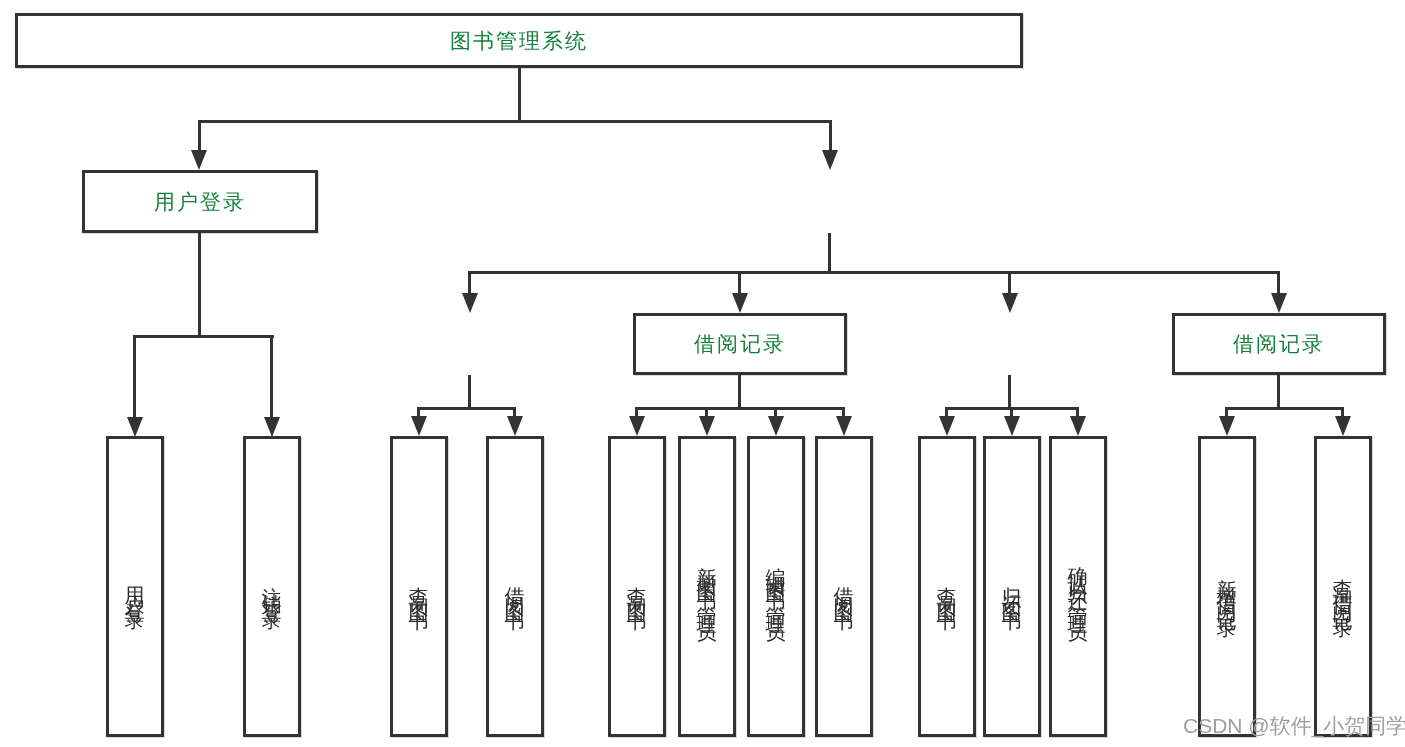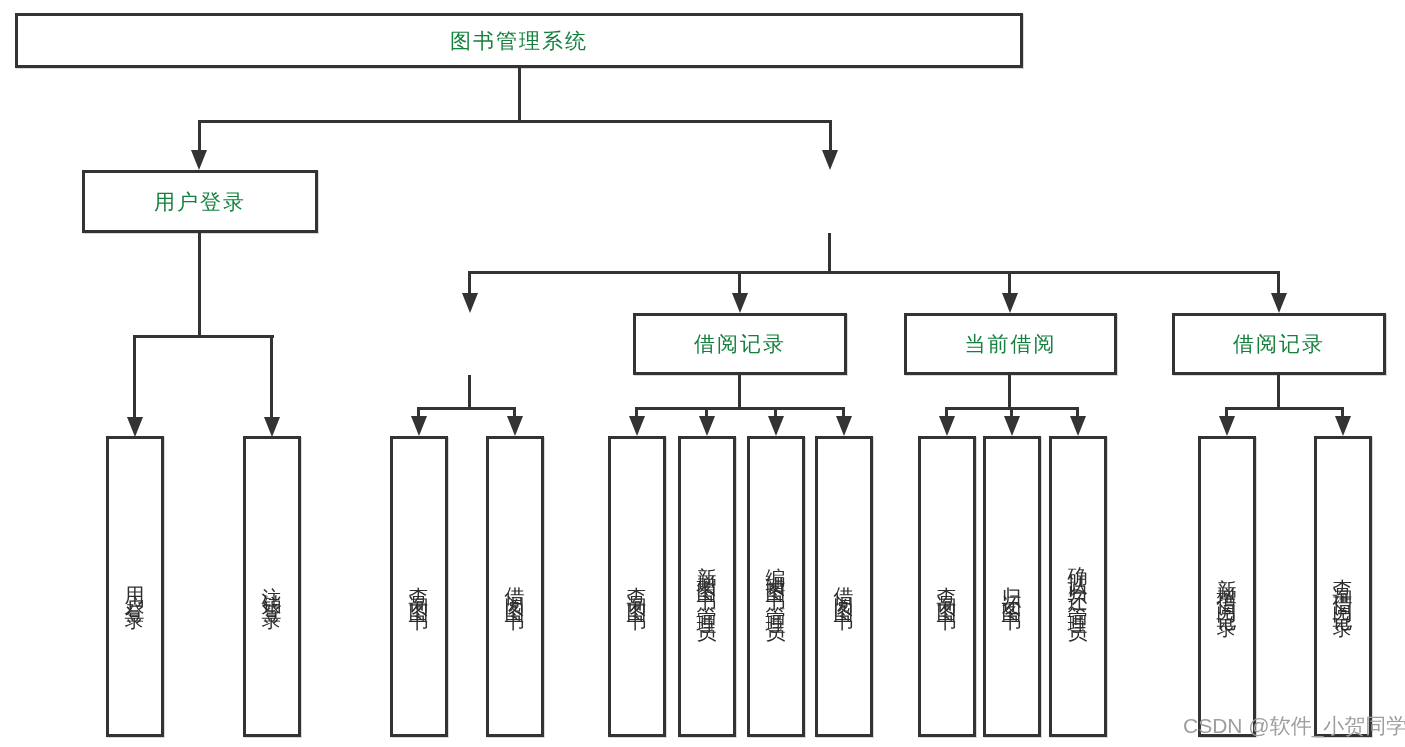--- a/index.html
+++ b/index.html
@@ -113,23 +113,20 @@
   <div class="vline" style="left:738px;top:271px;height:22px"></div>
   <div class="arrowhead" style="left:732px;top:293px"></div>
   <div class="vline" style="left:1008px;top:271px;height:22px"></div>
   <div class="arrowhead" style="left:1002px;top:293px"></div>
   <div class="vline" style="left:1277px;top:271px;height:22px"></div>
   <div class="arrowhead" style="left:1271px;top:293px"></div>
 
   <div class="box" style="left:633px;top:313px;width:214px;height:62px">
     <span class="lbl">借阅记录</span>
   </div>
-  <div class="box" style="left:904px;top:313px;width:213px;height:62px">
-    <span class="lbl">当前借阅</span>
-  </div>
   <div class="box" style="left:1172px;top:313px;width:214px;height:62px">
     <span class="lbl">借阅记录</span>
   </div>
 
   <div class="vline" style="left:468px;top:375px;height:32px"></div>
   <div class="hline" style="left:419px;top:407px;width:97px"></div>
   <div class="vline" style="left:417px;top:407px;height:9px"></div>
   <div class="arrowhead" style="left:411px;top:416px"></div>
   <div class="vline" style="left:513px;top:407px;height:9px"></div>
   <div class="arrowhead" style="left:507px;top:416px"></div>

